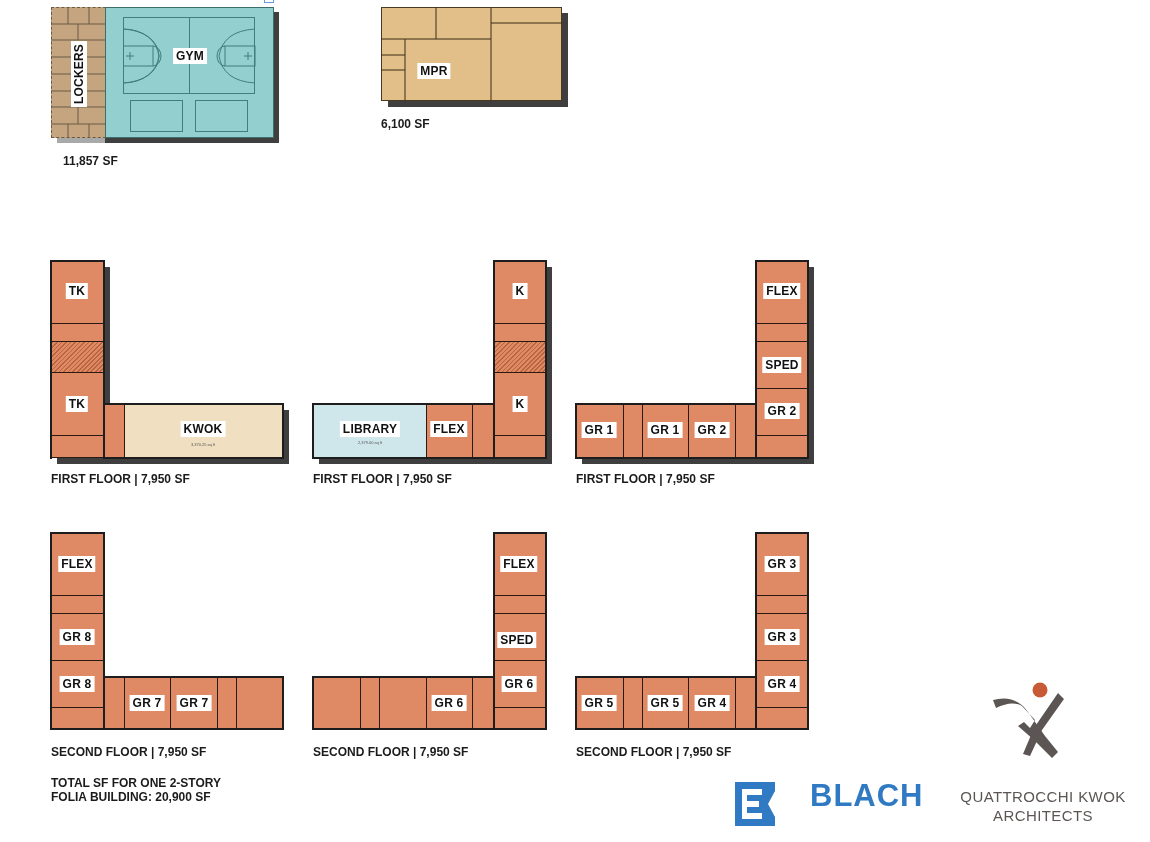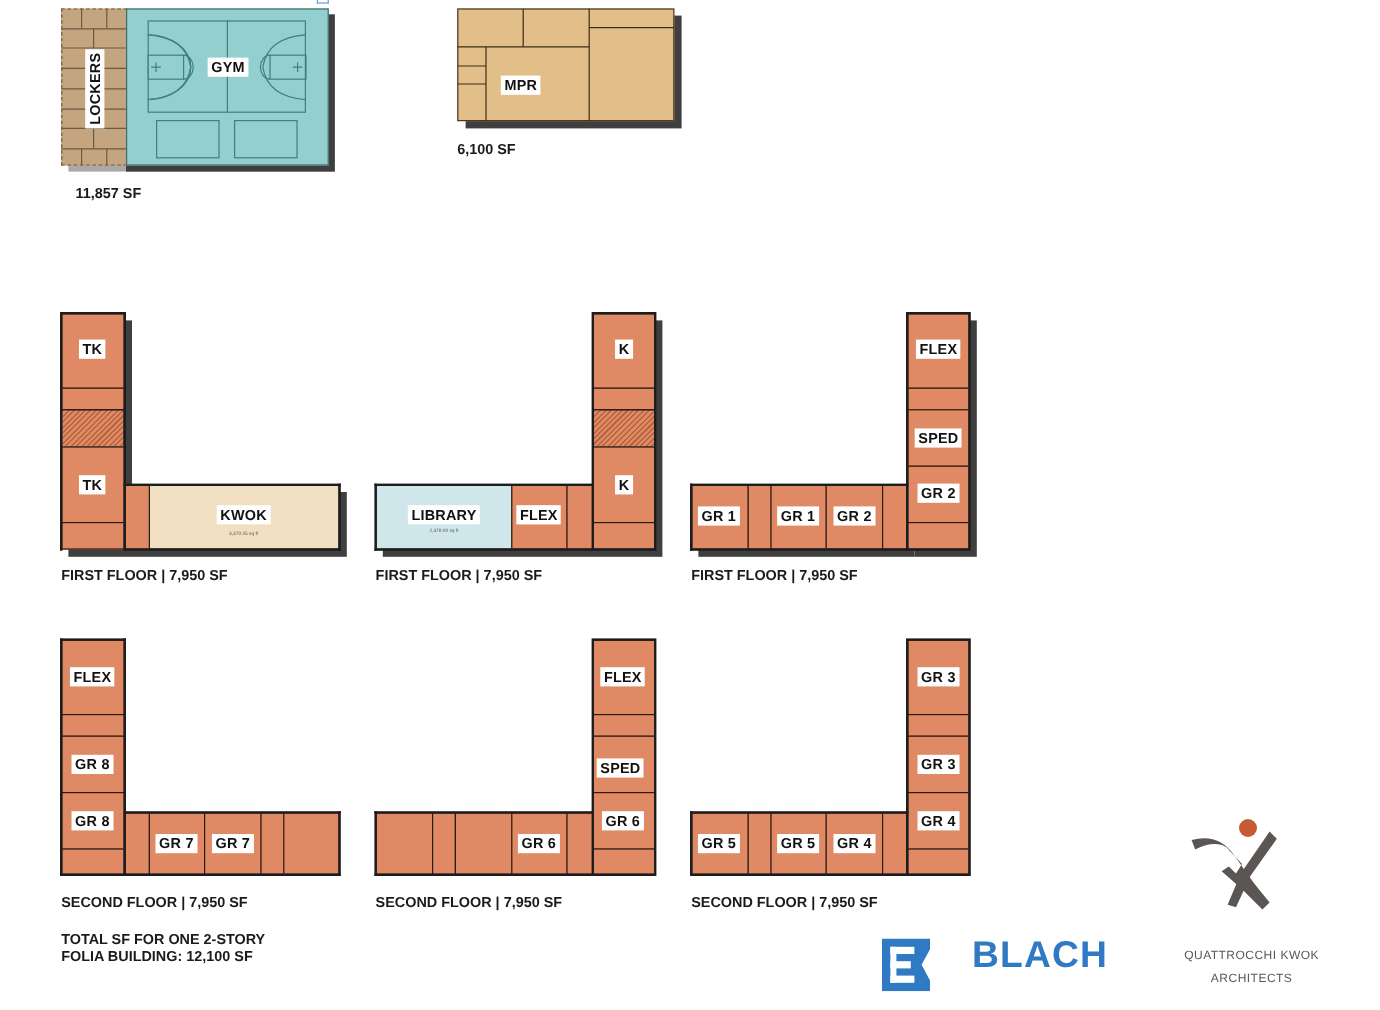--- a/index.html
+++ b/index.html
@@ -8,21 +8,21 @@
   .shadow { background:#3f3f3f; }
   .room { position:absolute; box-sizing:border-box; background:#df8a64; border:1px solid #2b1a12; }
   .hatch { background: repeating-linear-gradient(135deg, #b8643f 0px, #b8643f 1.2px, #df8a64 1.2px, #df8a64 3.2px); }
   .outline { position:absolute; box-sizing:border-box; border:2px solid #1d1d1d; pointer-events:none; }
   .tag { position:absolute; background:#ffffff; color:#111; font-weight:bold; font-size:12px; line-height:14px; padding:1px 3px; white-space:nowrap; transform:translate(-50%,-50%); letter-spacing:0.2px; }
   .sub { position:absolute; font-size:4px; color:#555; transform:translate(-50%,-50%); white-space:nowrap; }
   .caption { position:absolute; font-weight:bold; font-size:12px; color:#1b1b1b; white-space:nowrap; }
   .gymline { position:absolute; box-sizing:border-box; border:1px solid #3f7f7c; }
   .logo-blach-text { position:absolute; font-weight:bold; color:#2f7ac2; font-size:31px; letter-spacing:1px; line-height:30px; }
   .logo-blach-sub { position:absolute; font-weight:bold; color:#a7abae; font-size:11.5px; letter-spacing:1.4px; }
-  .qk-text { position:absolute; color:#5b5654; font-size:10px; text-align:center; letter-spacing:0.4px; line-height:19px; }
+  .qk-text { position:absolute; color:#5b5654; font-size:15px; text-align:center; letter-spacing:0.4px; line-height:19px; }
 </style>
 </head>
 <body>
 
 <div>
   <div class="abs shadow" style="left:57px;top:12px;width:222px;height:131px;background:#a9a9a9;"></div>
   <div class="abs shadow" style="left:105px;top:12px;width:174px;height:131px;"></div>
 
   <div class="abs" style="left:51px;top:7px;width:55px;height:131px;background:#c4a57f;border:1px dashed #6b5a44;">
     <svg width="55" height="131" style="position:absolute;left:-1px;top:-1px;">
@@ -169,21 +169,21 @@
   <div class="outline" style="left:103px;top:676px;width:181px;height:54px;border-left:none;"></div>
   <div class="outline" style="left:50px;top:728px;width:55px;height:2px;border-width:2px 0 0 0;"></div>
   <div class="tag" style="left:77px;top:564px;">FLEX</div>
   <div class="tag" style="left:77px;top:637px;">GR 8</div>
   <div class="tag" style="left:77px;top:684px;">GR 8</div>
   <div class="tag" style="left:147px;top:703px;">GR 7</div>
   <div class="tag" style="left:194px;top:703px;">GR 7</div>
   <div class="caption" style="left:51px;top:745px;">SECOND FLOOR | 7,950 SF</div>
   <div class="caption" style="left:51px;top:776px;line-height:14px;">
     <div>TOTAL SF FOR ONE 2-STORY</div>
-    <div>FOLIA BUILDING: 12,100 SF</div>
+    <div>FOLIA BUILDING: 20,900 SF</div>
   </div>
 </div>
 
 <div>
   <div class="room" style="left:313px;top:677px;width:48px;height:52px;"></div>
   <div class="room" style="left:360px;top:677px;width:20px;height:52px;"></div>
   <div class="room" style="left:379px;top:677px;width:48px;height:52px;"></div>
   <div class="room" style="left:426px;top:677px;width:47px;height:52px;"></div>
   <div class="room" style="left:472px;top:677px;width:23px;height:52px;"></div>
   <div class="room" style="left:494px;top:533px;width:52px;height:63px;"></div>

